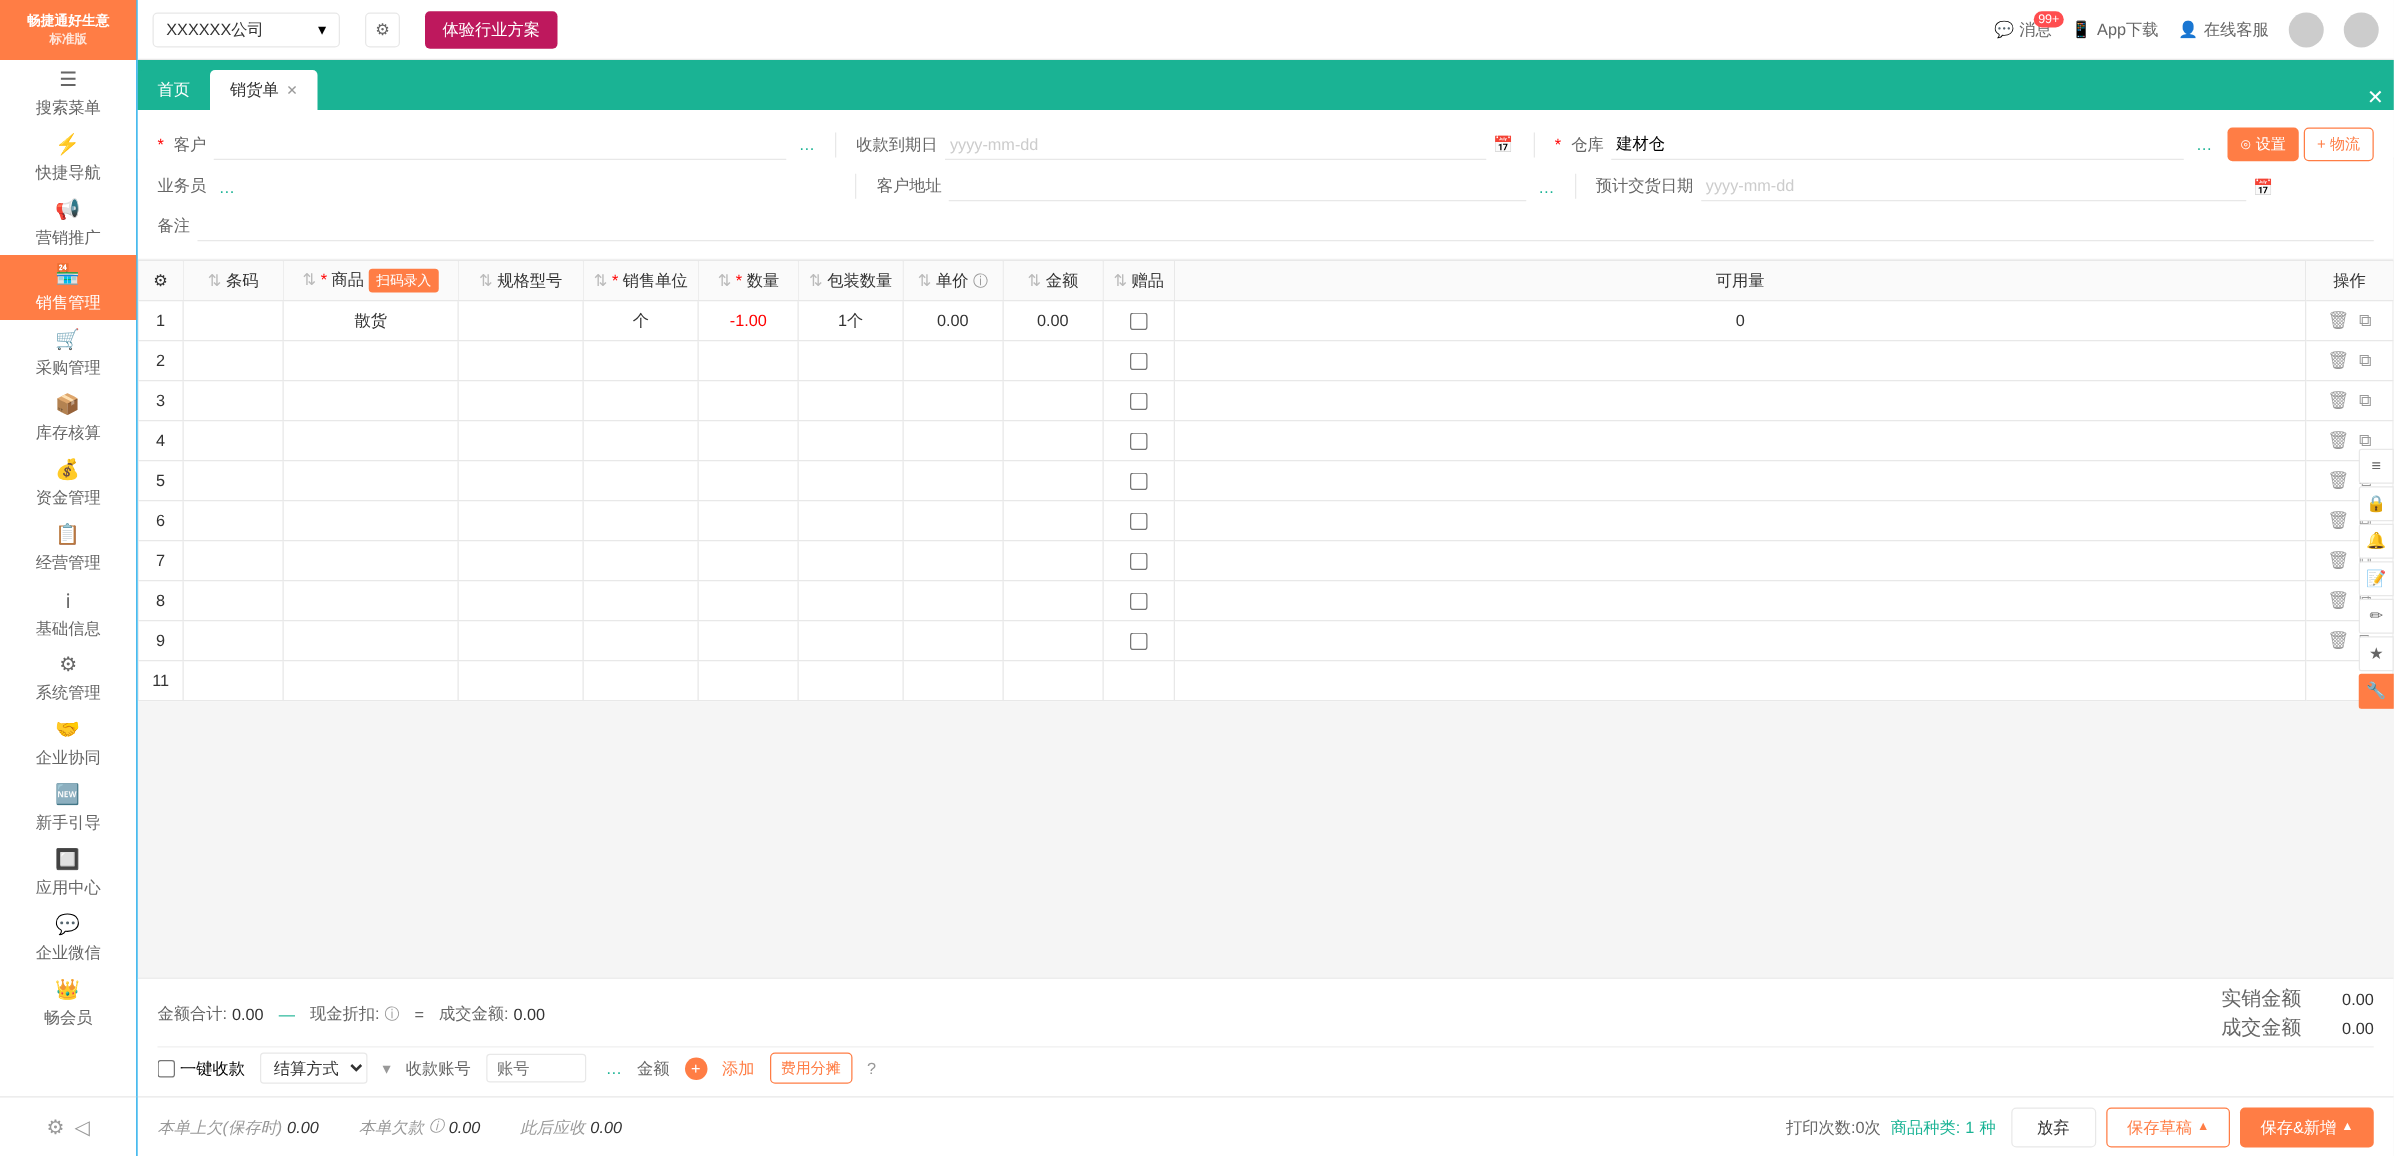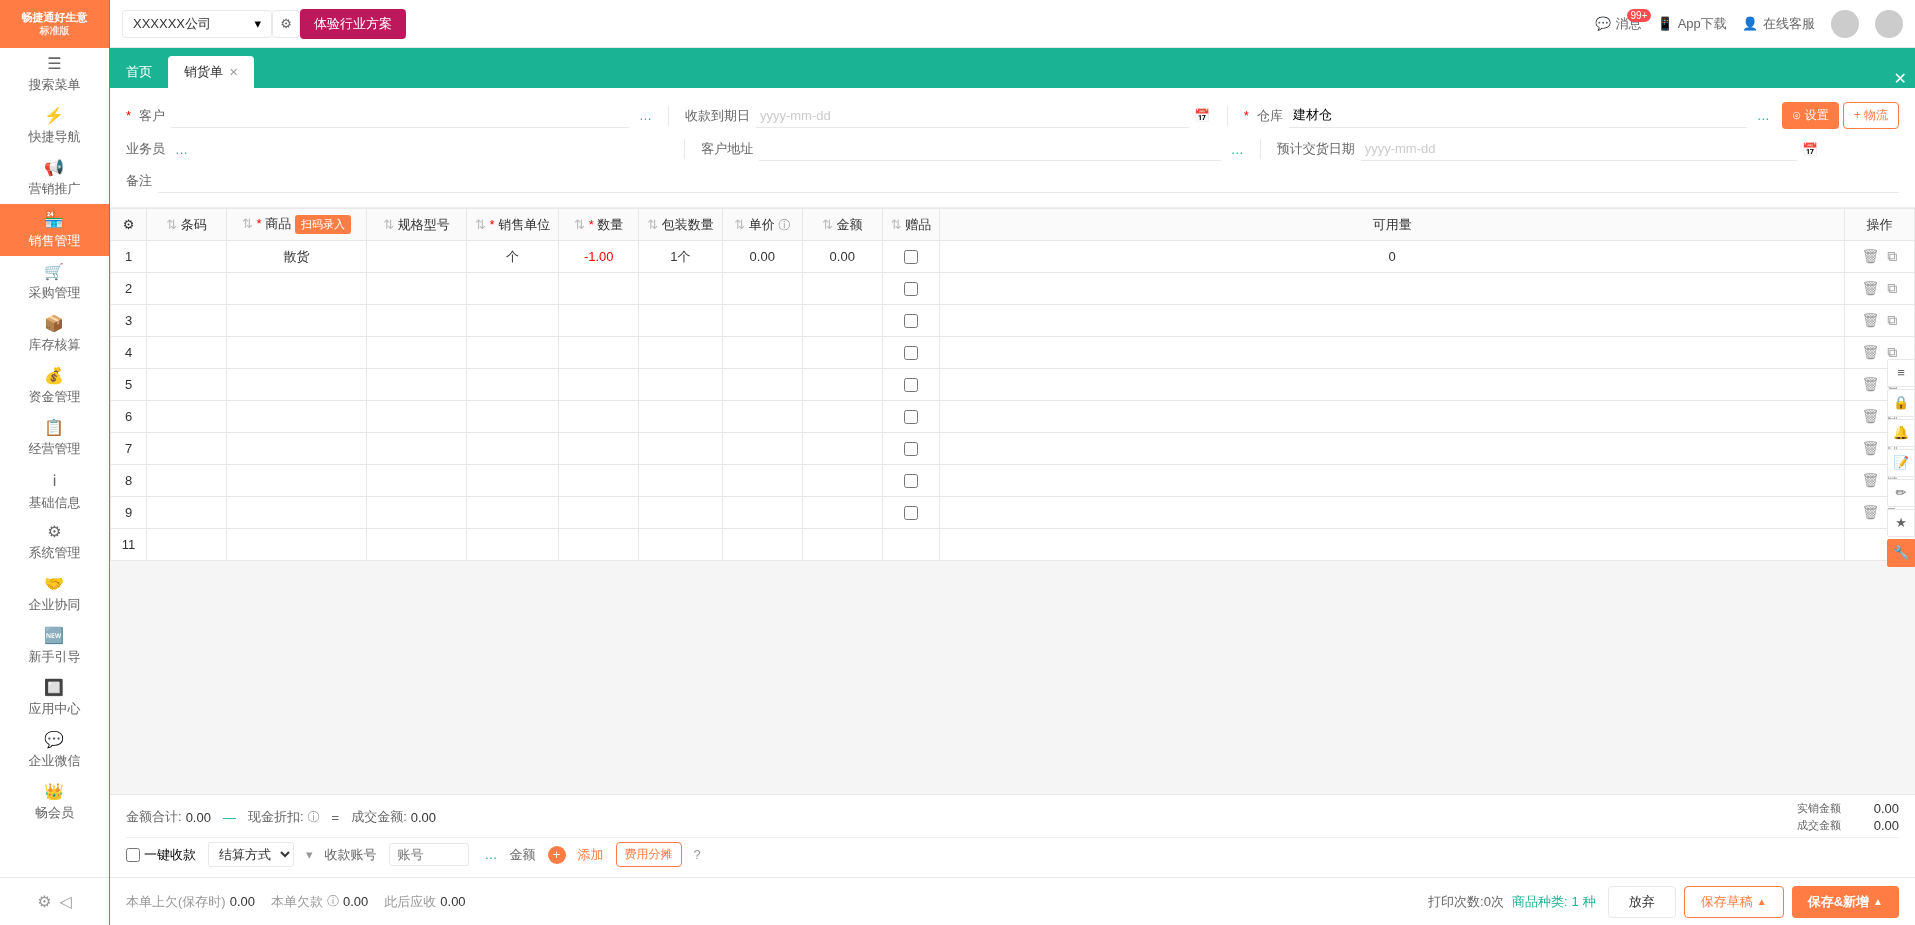--- a/index.html
+++ b/index.html
@@ -28,21 +28,21 @@
     .sidebar-bottom {
       margin-top: auto; display: flex; align-items: center; justify-content: center;
       height: 48px; gap: 8px; border-top: 1px solid #e8e8e8;
     }
     .sidebar-bottom-btn { font-size: 16px; cursor: pointer; color: #999; }
 
     
     .top-header {
       position: fixed; left: 110px; top: 0; right: 0; height: 48px;
       background: #fff; border-bottom: 1px solid #e8e8e8;
-      display: flex; align-items: center; padding: 0 12px; gap: 0; z-index: 99;
+      display: flex; align-items: center; padding: 0 12px; gap: 20px; z-index: 99;
     }
     .company-selector {
       display: flex; align-items: center; gap: 4px; border: 1px solid #e8e8e8;
       padding: 4px 10px; border-radius: 4px; cursor: pointer; min-width: 150px;
       justify-content: space-between;
     }
     .company-name { font-size: 13px; color: #333; }
     .gear-btn { width: 28px; height: 28px; border: 1px solid #e8e8e8; border-radius: 4px;
       display: flex; align-items: center; justify-content: center; cursor: pointer; color: #666; }
     .try-btn {
@@ -166,49 +166,49 @@
     }
     .expense-split-btn {
       border: 1px solid #ff7d45; color: #ff7d45; background: #fff;
       border-radius: 4px; padding: 3px 8px; cursor: pointer; font-size: 12px;
     }
     .help-icon { color: #999; cursor: pointer; }
     .right-totals {
       margin-left: auto; display: flex; flex-direction: column; align-items: flex-end; gap: 2px;
     }
     .total-line { display: flex; align-items: center; gap: 8px; }
-    .total-label { color: #666; font-size: 11px; }
+    .total-label { color: #666; font-size: 16px; }
     .total-value { color: #333; font-weight: 500; min-width: 50px; text-align: right; }
 
     
     .action-bar {
       position: absolute; bottom: 0; left: 0; right: 0; height: 48px;
       background: #fff; border-top: 1px solid #e8e8e8;
       display: flex; align-items: center; padding: 0 16px; gap: 12px;
     }
-    .bottom-info { display: flex; align-items: flex-end; gap: 16px; color: #666; font-size: 12px; }
+    .bottom-info { display: flex; align-items: flex-end; gap: 32px; color: #666; font-size: 12px; font-style: italic; }
     .bottom-info-item { display: flex; align-items: center; gap: 4px; }
     .info-label { color: #999; }
     .info-value { color: #333; font-weight: 500; }
     .print-info { margin-left: auto; display: flex; align-items: center; gap: 8px; color: #666; font-size: 12px; }
     .product-type { display: flex; align-items: center; gap: 4px; cursor: pointer; color: #1ab394; }
     .action-buttons { display: flex; gap: 8px; }
     .abandon-btn {
       border: 1px solid #e8e8e8; background: #fff; color: #333;
       border-radius: 4px; padding: 6px 20px; cursor: pointer; font-size: 13px;
     }
     .save-draft-btn {
       border: 1px solid #ff7d45; background: #fff; color: #ff7d45;
       border-radius: 4px; padding: 6px 16px; cursor: pointer; font-size: 13px;
       display: flex; align-items: center; gap: 4px;
     }
     .save-new-btn {
       background: #ff7d45; color: #fff; border: none;
       border-radius: 4px; padding: 6px 16px; cursor: pointer; font-size: 13px;
-      display: flex; align-items: center; gap: 4px; font-weight: bold;
+      display: flex; align-items: center; gap: 4px;
     }
     .btn-arrow { font-size: 10px; }
 
     
     .right-panel {
       position: fixed; right: 0; top: 50%; transform: translateY(-50%);
       display: flex; flex-direction: column; gap: 2px; z-index: 200;
     }
     .right-panel-btn {
       width: 28px; height: 28px; background: #fff; border: 1px solid #e8e8e8;

